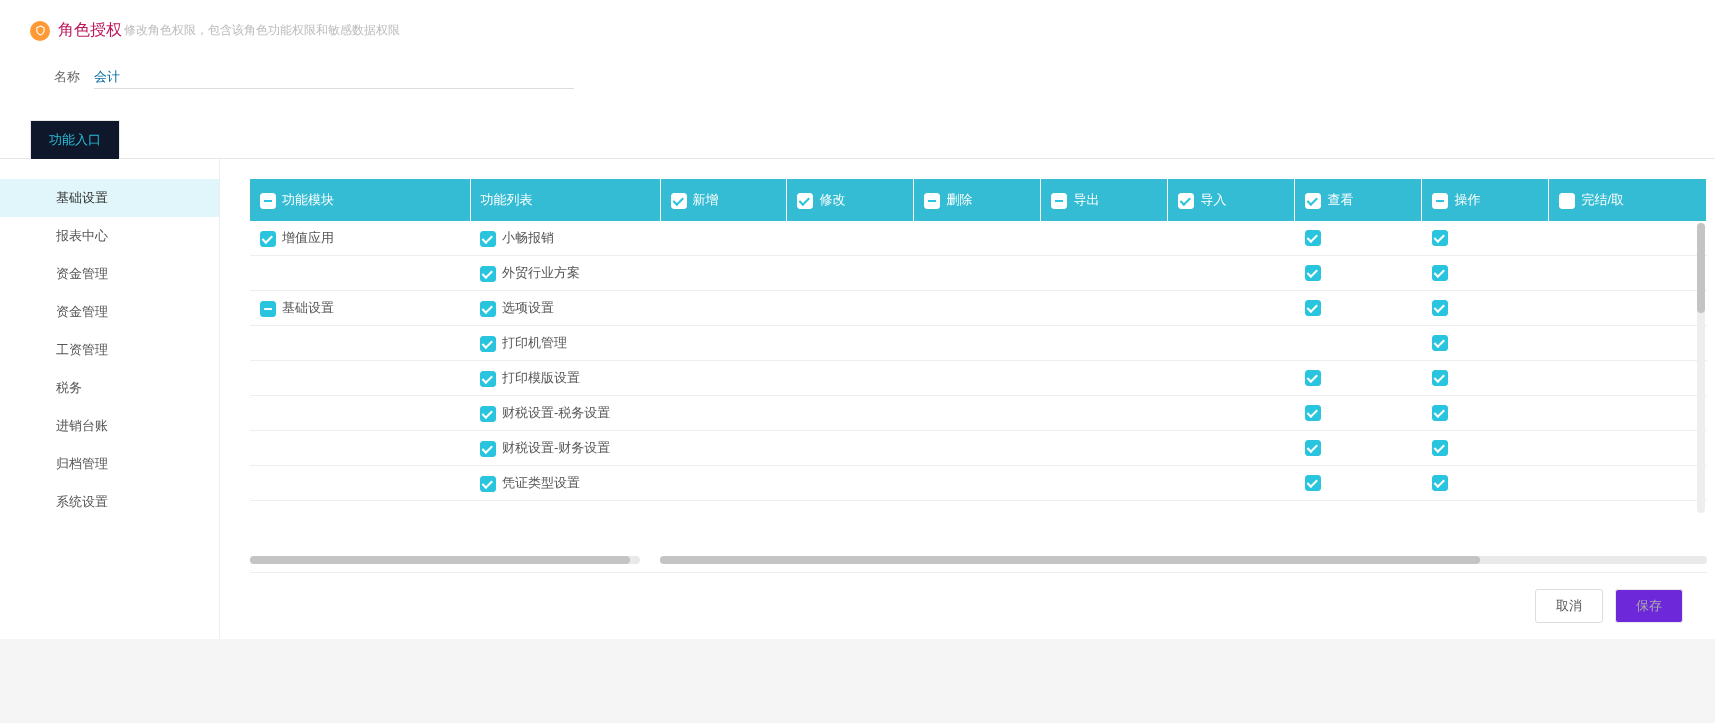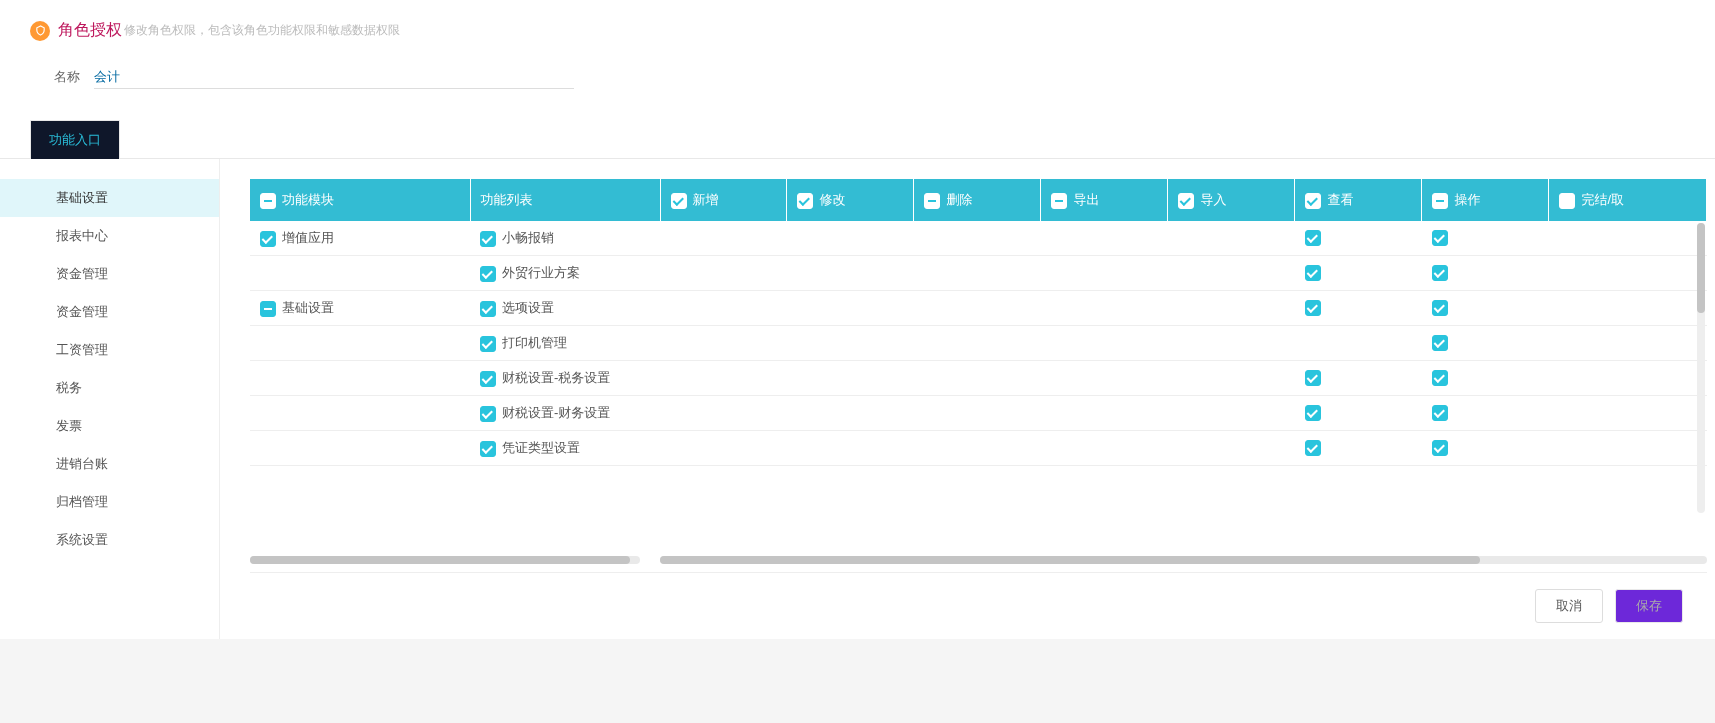--- a/index.html
+++ b/index.html
@@ -255,21 +255,20 @@
   </div>
 
   <div class="content-row">
     <div class="sidebar" id="sidebar">
         <div class="sidebar-item active">基础设置</div>
         <div class="sidebar-item">报表中心</div>
         <div class="sidebar-item">资金管理</div>
         <div class="sidebar-item">资金管理</div>
         <div class="sidebar-item">工资管理</div>
         <div class="sidebar-item">税务</div>
-        <div class="sidebar-item">发票</div>
         <div class="sidebar-item">进销台账</div>
         <div class="sidebar-item">归档管理</div>
         <div class="sidebar-item">系统设置</div>
       </div>
 
     <div class="main">
       <div class="table-viewport">
         <div class="table-wrap">
           <table class="perm-table">
             <thead>
@@ -330,20 +329,32 @@
                   <td></td>
                   <td></td>
                   <td></td>
                   <td></td>
                   <td></td>
                   <td><span class="cb  checked"></span></td>
                   <td></td>
                 </tr>
                 <tr>
                   <td></td>
+                  <td><span class="cb  checked"></span><span>打印模版设置</span></td>
+                  <td></td>
+                  <td></td>
+                  <td></td>
+                  <td></td>
+                  <td></td>
+                  <td><span class="cb  checked"></span></td>
+                  <td><span class="cb  checked"></span></td>
+                  <td></td>
+                </tr>
+                <tr>
+                  <td></td>
                   <td><span class="cb  checked"></span><span>财税设置-税务设置</span></td>
                   <td></td>
                   <td></td>
                   <td></td>
                   <td></td>
                   <td></td>
                   <td><span class="cb  checked"></span></td>
                   <td><span class="cb  checked"></span></td>
                   <td></td>
                 </tr>

